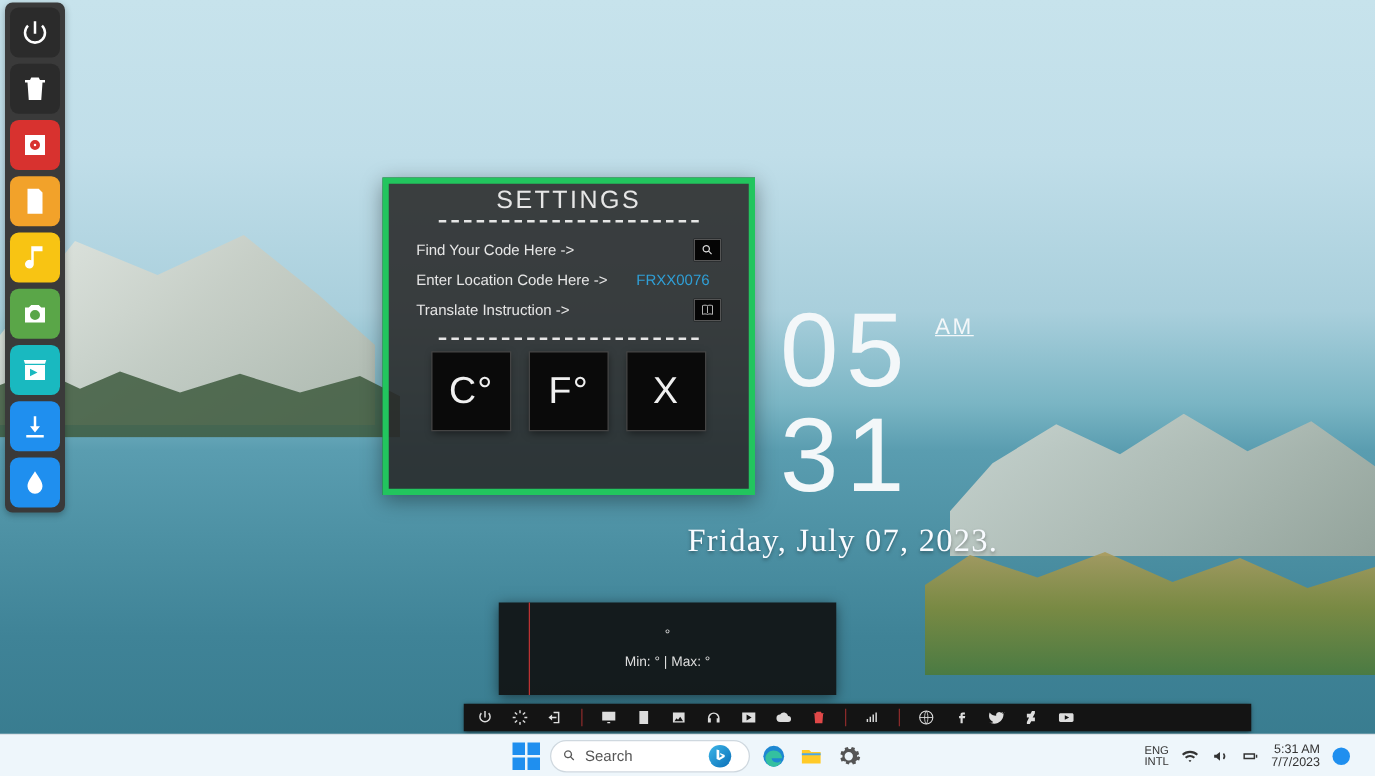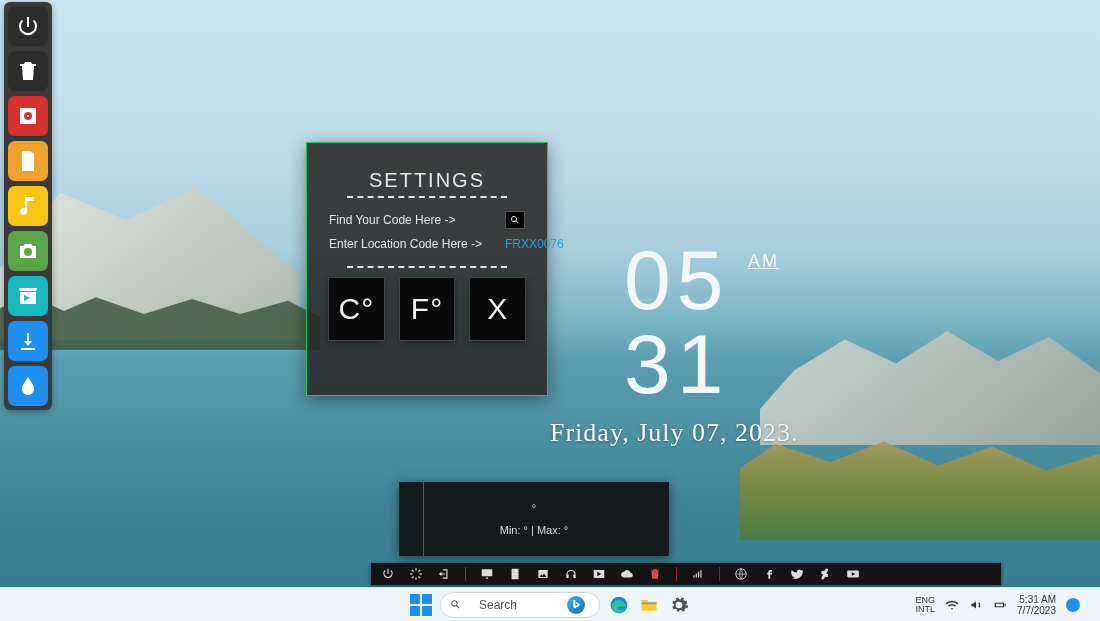--- a/index.html
+++ b/index.html
@@ -44,23 +44,23 @@
     box-shadow:0 2px 6px rgba(0,0,0,.3);
   }
   .dock-item {
     width:40px; height:40px; border-radius:7px;
     display:flex; align-items:center; justify-content:center;
     cursor:pointer;
   }
   .dock-item svg { width:24px; height:24px; fill:#fff; }
   
   .settings-panel {
-    position:absolute; left:306px; top:142px; width:242px; height:254px;
-    background:rgba(40,40,40,.88); border:1px solid #22c55e;
-    color:#e6e6e6; font-size:12px; padding:26px 22px 14px;
+    position:absolute; left:306px; top:142px; width:298px; height:254px;
+    background:rgba(40,40,40,.88); border:5px solid #22c55e;
+    color:#e6e6e6; font-size:12px; padding:2px 22px 14px;
     box-shadow:0 4px 16px rgba(0,0,0,.4);
   }
   .settings-title {
     text-align:center; font-size:20px; font-weight:400; letter-spacing:2px;
   }
   .dashed { border:none; border-top:2px dashed #e6e6e6; margin:4px 18px 10px; }
   .srow { display:flex; align-items:center; height:24px; gap:6px; }
   .srow-label { flex:0 0 170px; }
   .srow-val { color:#2f9fd6; }
   .mini-btn {
@@ -110,21 +110,21 @@
   
   .win-taskbar {
     position:absolute; left:0; right:0; bottom:0; height:34px;
     background:#eef6fb; border-top:1px solid rgba(0,0,0,.08);
     display:flex; align-items:center;
   }
   .tb-center { position:absolute; left:50%; transform:translateX(-50%); display:flex; align-items:center; gap:8px; }
   .tb-start { width:22px; height:22px; display:grid; grid-template-columns:1fr 1fr; grid-template-rows:1fr 1fr; gap:2px; cursor:pointer; }
   .tb-start div { background:#1f8fef; }
   .tb-search {
-    display:flex; align-items:center; gap:17px; height:26px;
+    display:flex; align-items:center; gap:6px; height:26px;
     background:#fff; border:1px solid #cfd8df; border-radius:14px;
     padding:0 10px 0 8px; width:160px;
   }
   .tb-search svg { width:13px; height:13px; fill:#555; }
   .tb-search span { font-size:12px; color:#555; }
   .tb-bing { width:18px; height:18px; border-radius:50%; background:linear-gradient(135deg,#3db6e8,#0a6fb8); display:flex; align-items:center; justify-content:center; margin-left:-28px; margin-right:4px;}
   .tb-app { width:22px; height:22px; display:flex; align-items:center; justify-content:center; cursor:pointer; }
   .tb-app svg { width:20px; height:20px; }
   .tb-right { margin-left:auto; display:flex; align-items:center; gap:10px; padding-right:20px; }
   .lang { font-size:9px; line-height:1; text-align:center; color:#333; }
@@ -198,20 +198,28 @@
     <div class="mini-btn">
         <svg viewBox="0 0 24 24">
           <path d="M10 4a6 6 0 014.9 9.5l4.3 4.3-1.4 1.4-4.3-4.3A6 6 0 1110 4zm0 2a4 4 0 100 8 4 4 0 000-8z"></path>
         </svg>
       </div>
   </div>
   <div class="srow">
     <span class="srow-label">Enter Location Code Here -&gt;</span>
     <span class="srow-val">FRXX0076</span>
   </div>
+  <div class="srow">
+    <span class="srow-label">Translate Instruction -&gt;</span>
+    <div class="mini-btn">
+        <svg viewBox="0 0 24 24">
+          <path d="M4 5c3-1 5-1 8 0 3-1 5-1 8 0v14c-3-1-5-1-8 0-3-1-5-1-8 0V5zm8 1v11" stroke="#ddd" stroke-width="1.3" fill="none"></path>
+        </svg>
+      </div>
+  </div>
   <hr class="dashed" style="margin-top:10px">
   <div class="unit-row">
     <div class="unit-btn">C°</div>
     <div class="unit-btn">F°</div>
     <div class="unit-btn">X</div>
   </div>
 </div>
 
 <div class="clock">
   <div class="clock-hr">05</div>

